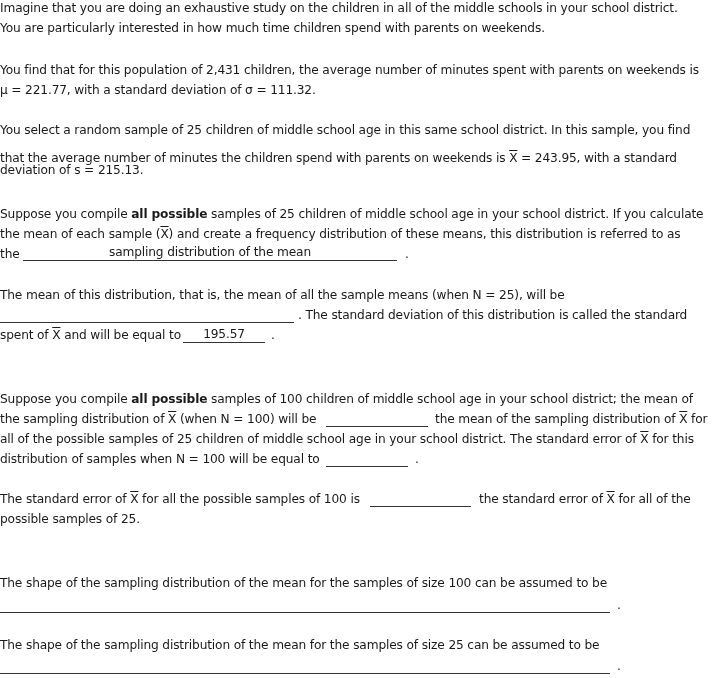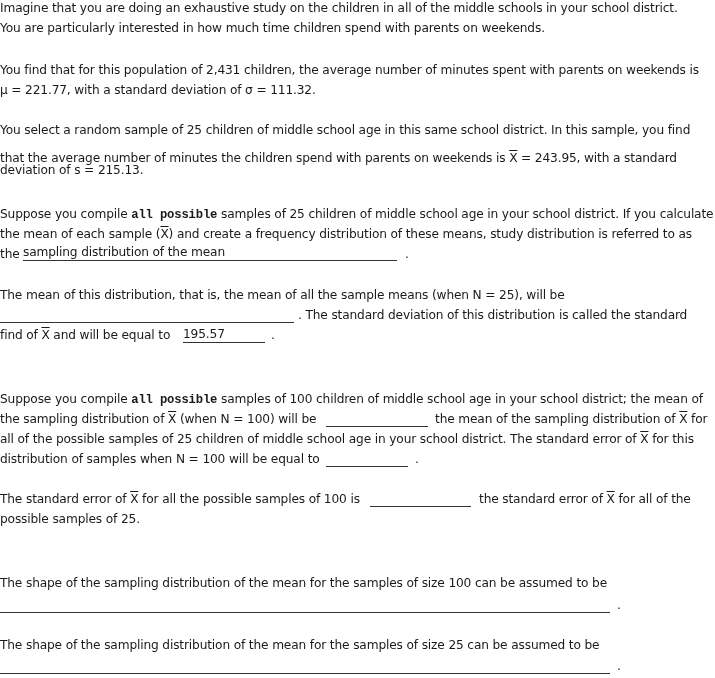--- a/index.html
+++ b/index.html
@@ -4,49 +4,49 @@
 <style>
   html, body { margin: 0; padding: 0; background: #ffffff; }
   body {
     width: 715px; height: 678px; overflow: hidden; position: relative;
     font-family: "DejaVu Sans", sans-serif;
     font-size: 12.2px;
     color: #1a1a1a;
     letter-spacing: -0.15px;
   }
   .line { position: absolute; left: 0; white-space: nowrap; line-height: 20px; height: 20px; }
-  .blank-abs { position: absolute; border-bottom: 1px solid #333; height: 16px; line-height: 16px; text-align: left; }
-  b { font-weight: bold; font-family: Liberation Mono, monospace; }
+  .blank-abs { position: absolute; border-bottom: 1px solid #333; height: 16px; line-height: 16px; text-align: center; }
+  b { font-weight: bold; }
   .xbar { text-decoration: overline; }
 </style>
 </head>
 <body>
 
 <div class="line" style="top:-2px">Imagine that you are doing an exhaustive study on the children in all of the middle schools in your school district.</div>
 <div class="line" style="top:18px">You are particularly interested in how much time children spend with parents on weekends.</div>
 
 <div class="line" style="top:60px">You find that for this population of 2,431 children, the average number of minutes spent with parents on weekends is</div>
 <div class="line" style="top:80px">μ = 221.77, with a standard deviation of σ = 111.32.</div>
 
 <div class="line" style="top:120px">You select a random sample of 25 children of middle school age in this same school district. In this sample, you find</div>
 <div class="line" style="top:148px"><span>that the average number of minutes the children spend with parents on weekends is </span><span class="xbar">X</span><span> = 243.95, with a standard</span></div>
 <div class="line" style="top:160px">deviation of s = 215.13.</div>
 
 <div class="line" style="top:204px"><span>Suppose you compile </span><b>all possible</b><span> samples of 25 children of middle school age in your school district. If you calculate</span></div>
-<div class="line" style="top:224px"><span>the mean of each sample (</span><span class="xbar">X</span><span>) and create a frequency distribution of these means, study distribution is referred to as</span></div>
+<div class="line" style="top:224px"><span>the mean of each sample (</span><span class="xbar">X</span><span>) and create a frequency distribution of these means, this distribution is referred to as</span></div>
 <div class="line" style="top:244px; width:691px">
   <span>the</span>
 </div>
 <div class="blank-abs" style="left:23px; top:244px; width:374px">sampling distribution of the mean</div>
 <div class="line" style="left:405px; top:244px">.</div>
 
 <div class="line" style="top:285px">The mean of this distribution, that is, the mean of all the sample means (when N = 25), will be</div>
 <div class="blank-abs" style="left:0px; top:306px; width:294px"></div>
 <div class="line" style="left:298px; top:305px">. The standard deviation of this distribution is called the standard</div>
-<div class="line" style="top:325px"><span>find of </span><span class="xbar">X</span><span> and will be equal to</span></div>
+<div class="line" style="top:325px"><span>spent of </span><span class="xbar">X</span><span> and will be equal to</span></div>
 <div class="blank-abs" style="left:183px; top:326px; width:82px">195.57</div>
 <div class="line" style="left:271px; top:325px">.</div>
 
 <div class="line" style="top:389px"><span>Suppose you compile </span><b>all possible</b><span> samples of 100 children of middle school age in your school district; the mean of</span></div>
 <div class="line" style="top:409px"><span>the sampling distribution of </span><span class="xbar">X</span><span> (when N = 100) will be</span></div>
 <div class="blank-abs" style="left:326px; top:410px; width:102px"></div>
 <div class="line" style="left:435px; top:409px"><span>the mean of the sampling distribution of </span><span class="xbar">X</span><span> for</span></div>
 <div class="line" style="top:429px"><span>all of the possible samples of 25 children of middle school age in your school district. The standard error of </span><span class="xbar">X</span><span> for this</span></div>
 <div class="line" style="top:449px">distribution of samples when N = 100 will be equal to</div>
 <div class="blank-abs" style="left:326px; top:450px; width:82px"></div>

